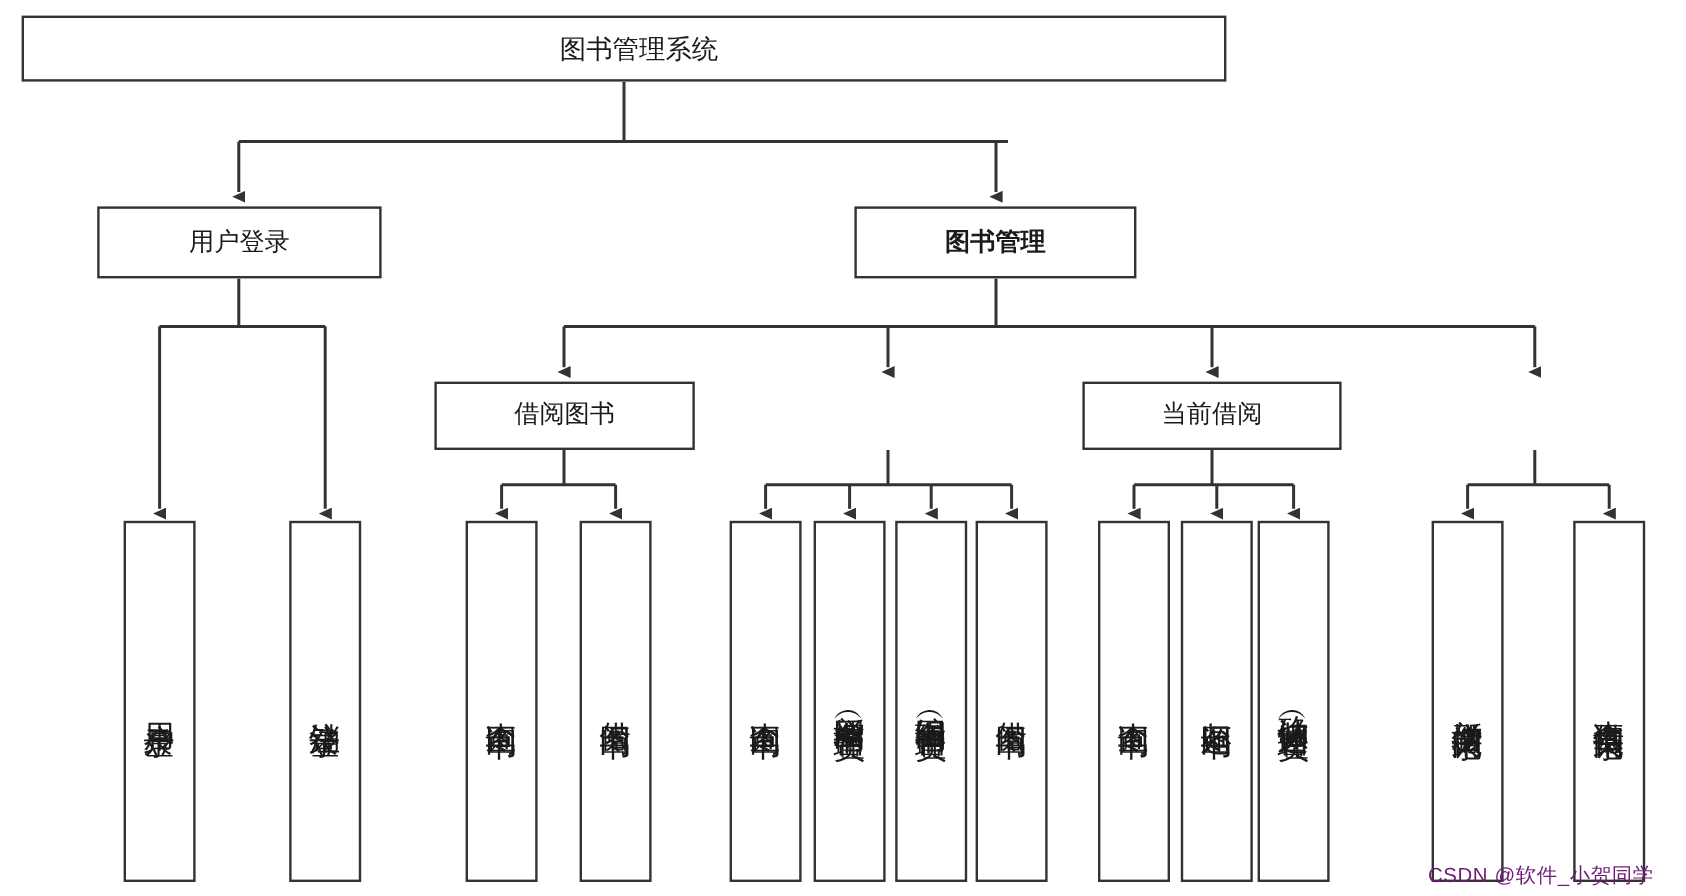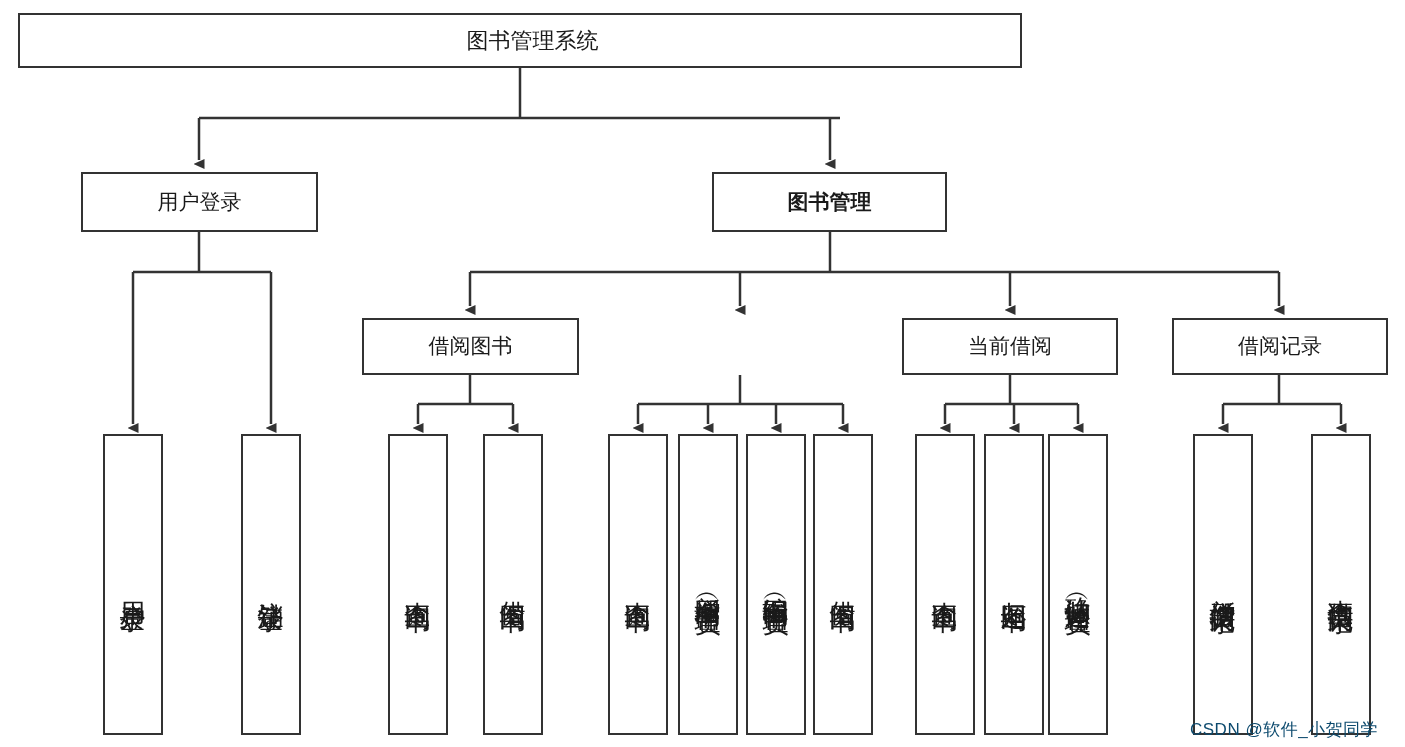--- a/index.html
+++ b/index.html
@@ -56,21 +56,21 @@
     writing-mode: vertical-rl;
     text-orientation: upright;
     font-size: 26px;
     letter-spacing: 2px;
     line-height: 1;
     margin: auto;
   }
   .watermark {
     position: absolute;
     font-size: 17px;
-    color: #0c4a6e;
+    color: #701a75;
     white-space: nowrap;
     letter-spacing: 0.5px;
   }
 </style>
 </head>
 <body>
 
 <div id="canvas">
 
   <svg class="wires" viewBox="0 0 1405 747" xmlns="http://www.w3.org/2000/svg">
@@ -133,23 +133,20 @@
   <div class="node horiz" style="left:712px; top:172px; width:235px; height:60px;font-weight:bold;">
     <span class="lbl">图书管理</span>
   </div>
 
   <div class="node horiz" style="left:362px; top:318px; width:217px; height:57px;">
     <span class="lbl">借阅图书</span>
   </div>
   <div class="node horiz" style="left:902px; top:318px; width:216px; height:57px;">
     <span class="lbl">当前借阅</span>
   </div>
-  <div class="node horiz" style="left:1172px; top:318px; width:216px; height:57px;">
-    <span class="lbl">借阅记录</span>
-  </div>
 
   <div class="node vert" style="left:103px; top:434px; width:60px; height:301px;">
     <span class="lbl">用户登录</span>
   </div>
   <div class="node vert" style="left:241px; top:434px; width:60px; height:301px;">
     <span class="lbl">注销登录</span>
   </div>
 
   <div class="node vert" style="left:388px; top:434px; width:60px; height:301px;">
     <span class="lbl">查询图书</span>

